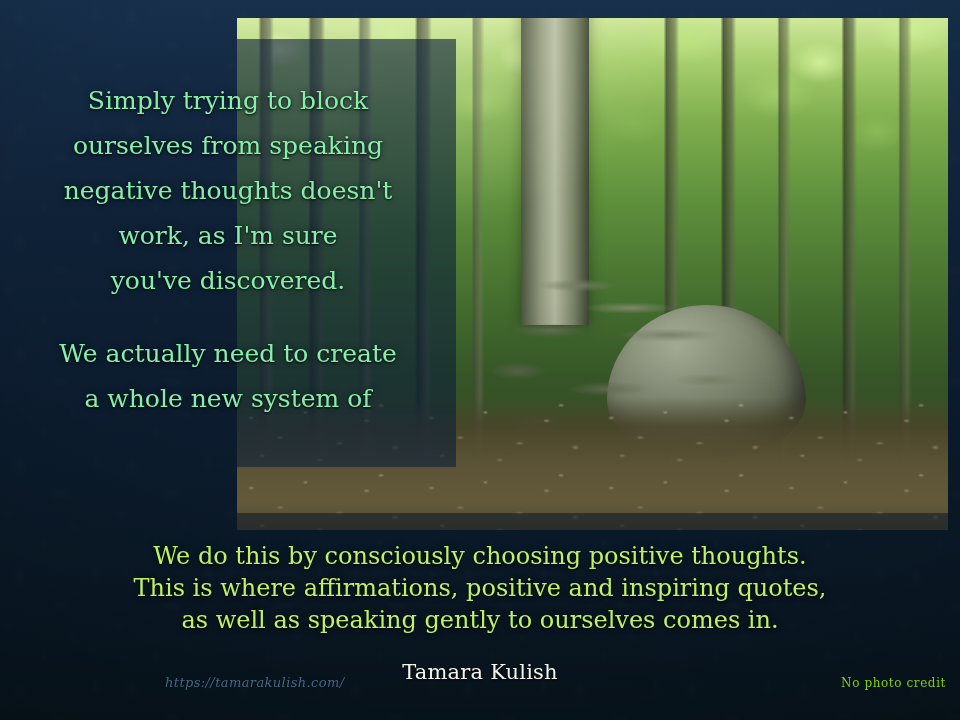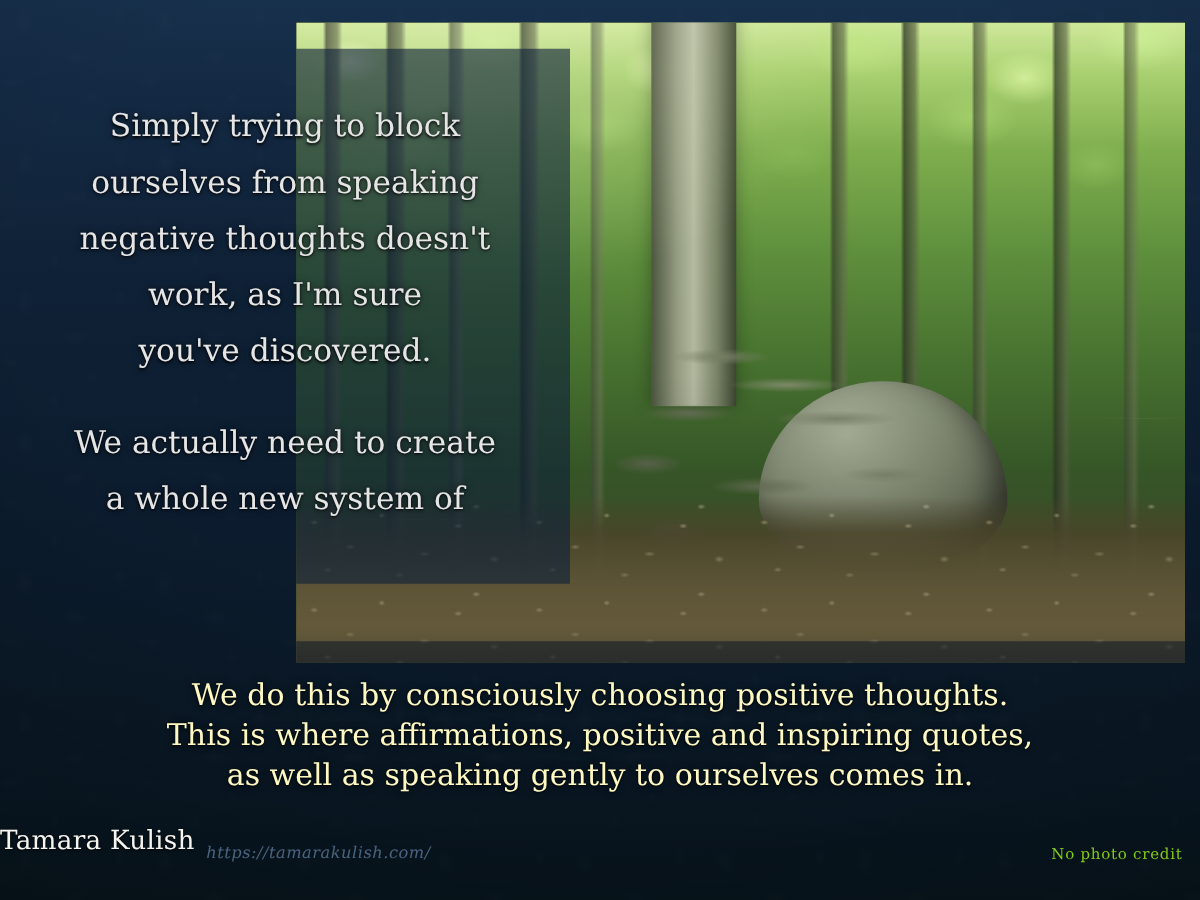--- a/index.html
+++ b/index.html
@@ -206,51 +206,51 @@
     background: rgba(10,22,38,.55);
   }
 
   
   .quote-block {
     position: absolute;
     left: 0;
     top: 78px;
     width: 456px;
     text-align: center;
-    color: #e5e5e5;
+    color: #86efac;
     font-size: 25px;
     line-height: 45px;
     text-shadow:
       0 1px 2px rgba(0,0,0,.85),
       0 0 6px rgba(0,0,0,.55);
   }
   .quote-para + .quote-para { margin-top: 28px; }
   .quote-line { display: block; white-space: nowrap; }
 
   .closing-block {
     position: absolute;
     left: 0;
     top: 540px;
     width: 960px;
     text-align: center;
-    color: #fef9c3;
+    color: #bef264;
     font-size: 24px;
     line-height: 32px;
     text-shadow:
       0 1px 2px rgba(0,0,0,.8),
       0 0 6px rgba(0,0,0,.5);
   }
   .closing-line { display: block; white-space: nowrap; }
 
   .author {
     position: absolute;
     left: 0;
     top: 660px;
     width: 960px;
-    text-align: left;
+    text-align: center;
     color: #f5f4ee;
     font-size: 21px;
     letter-spacing: .2px;
     text-shadow: 0 1px 2px rgba(0,0,0,.8);
   }
 
   .site-url {
     position: absolute;
     left: 165px;
     top: 675px;

